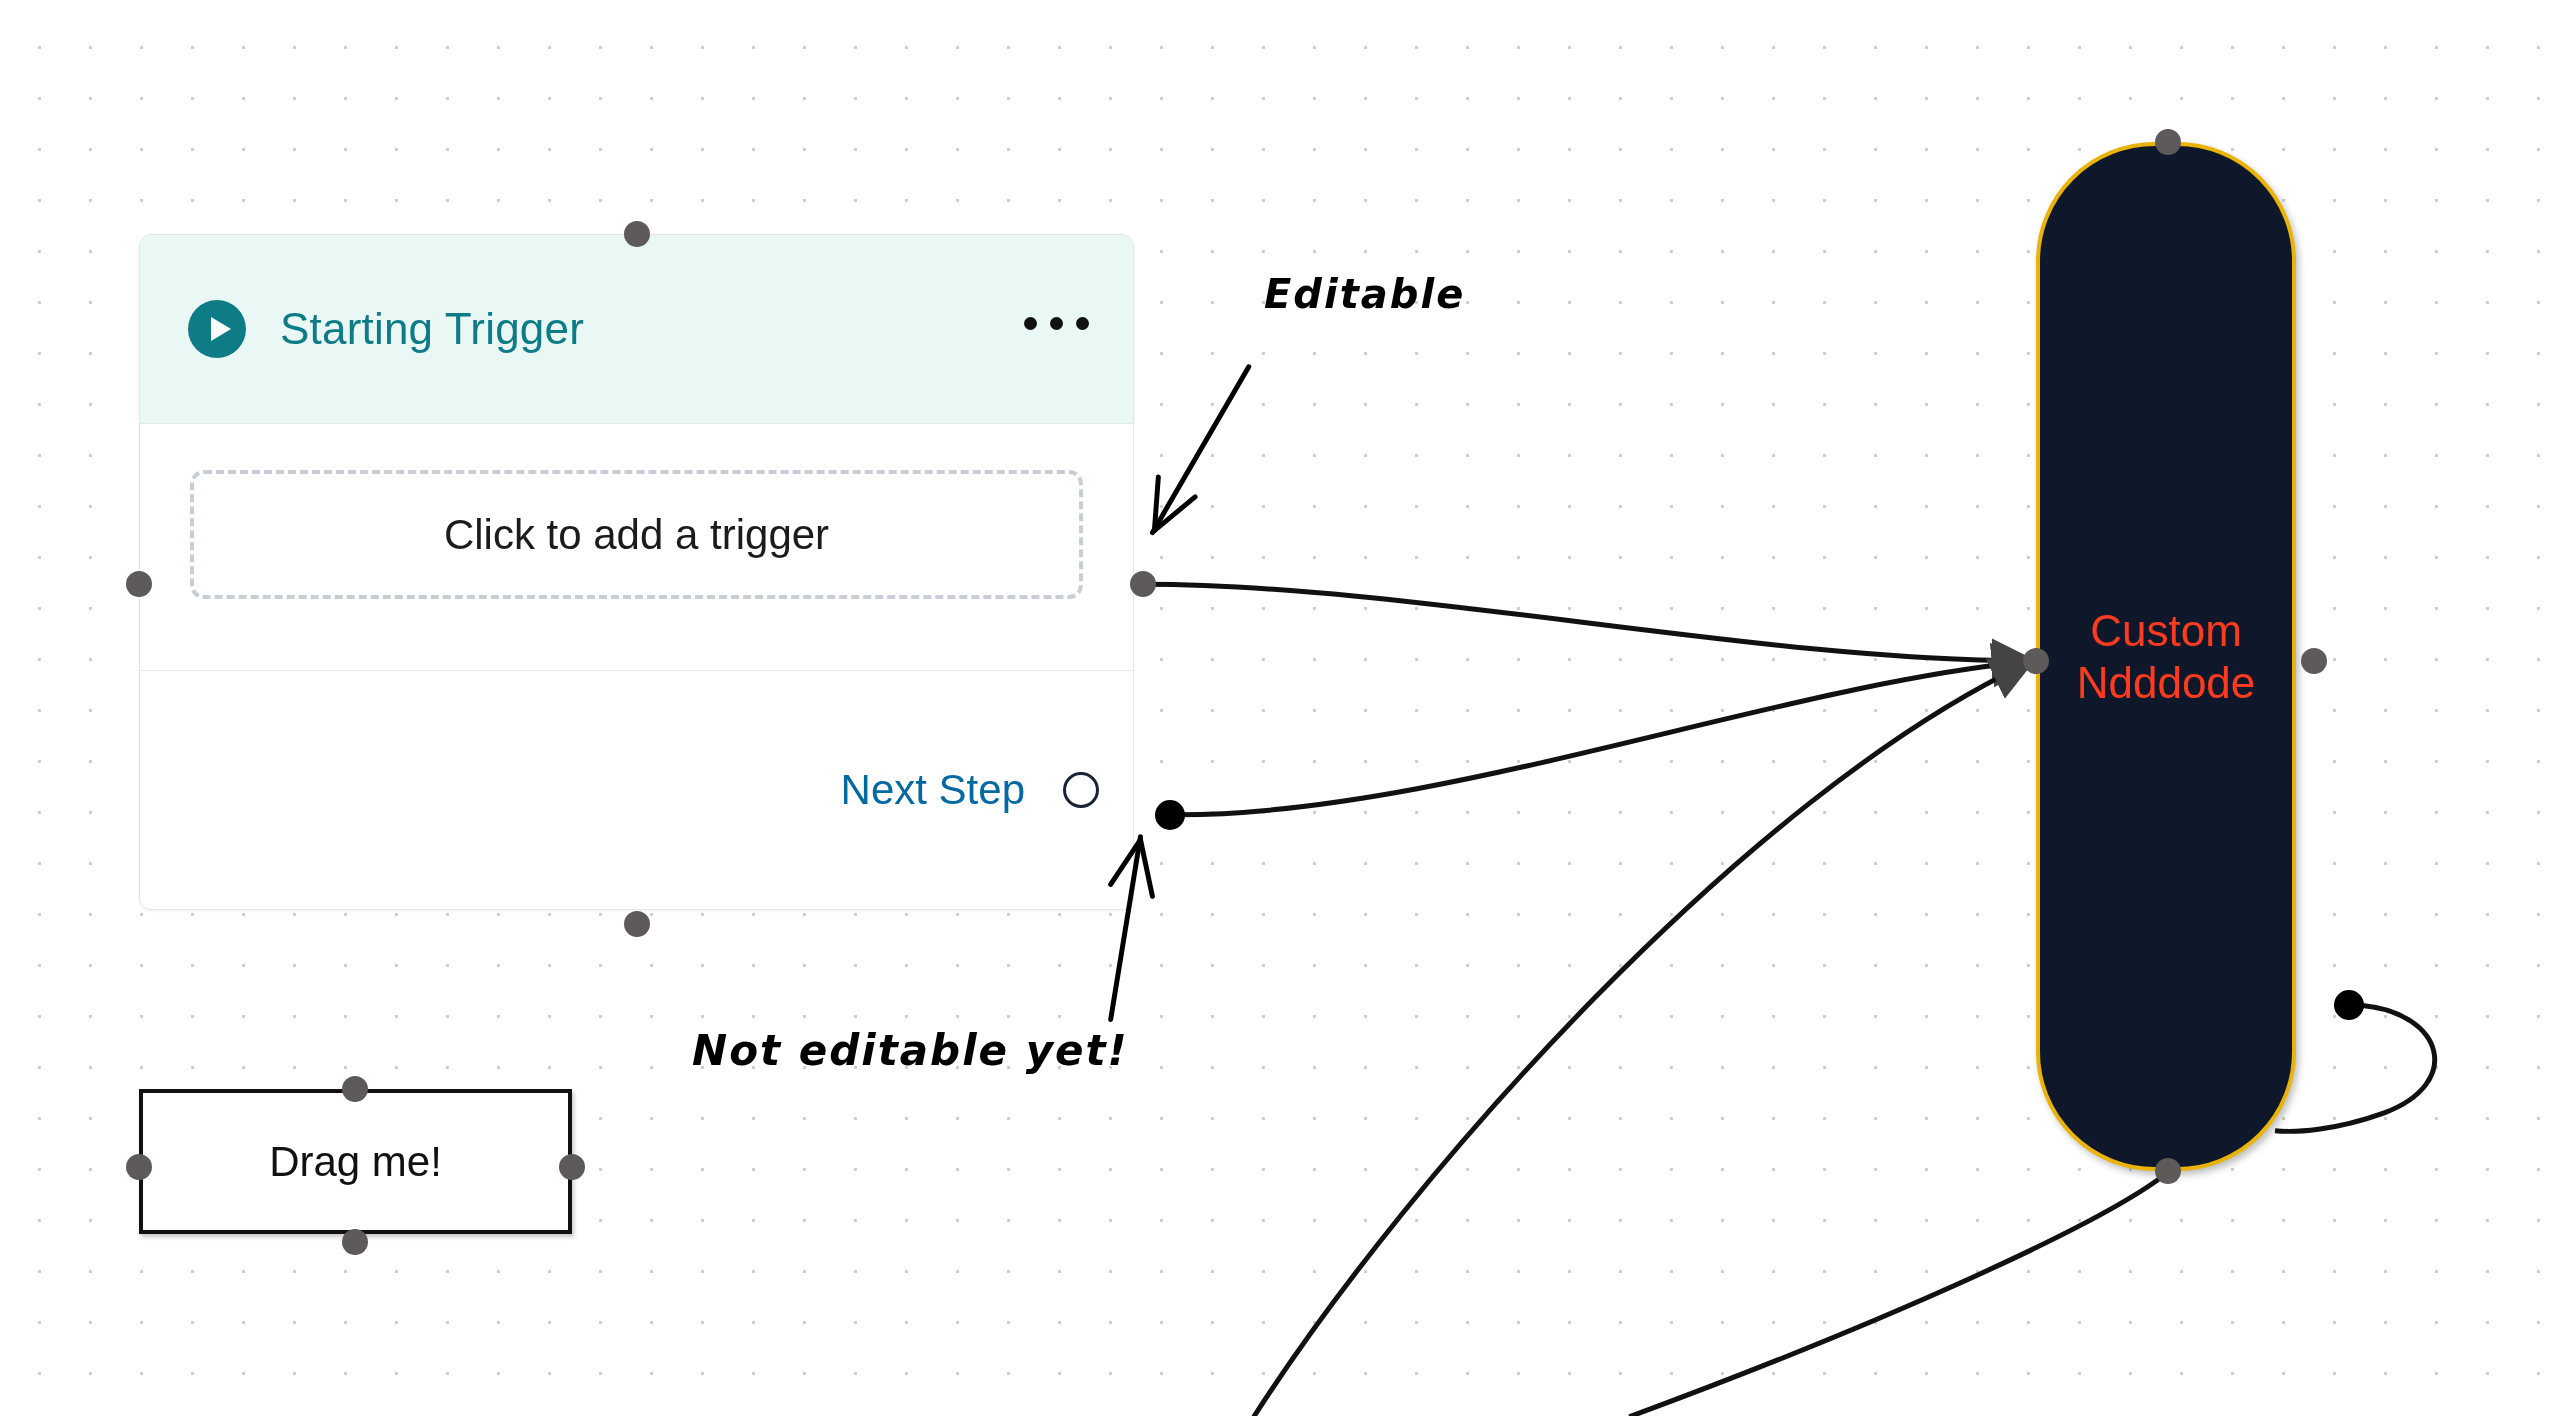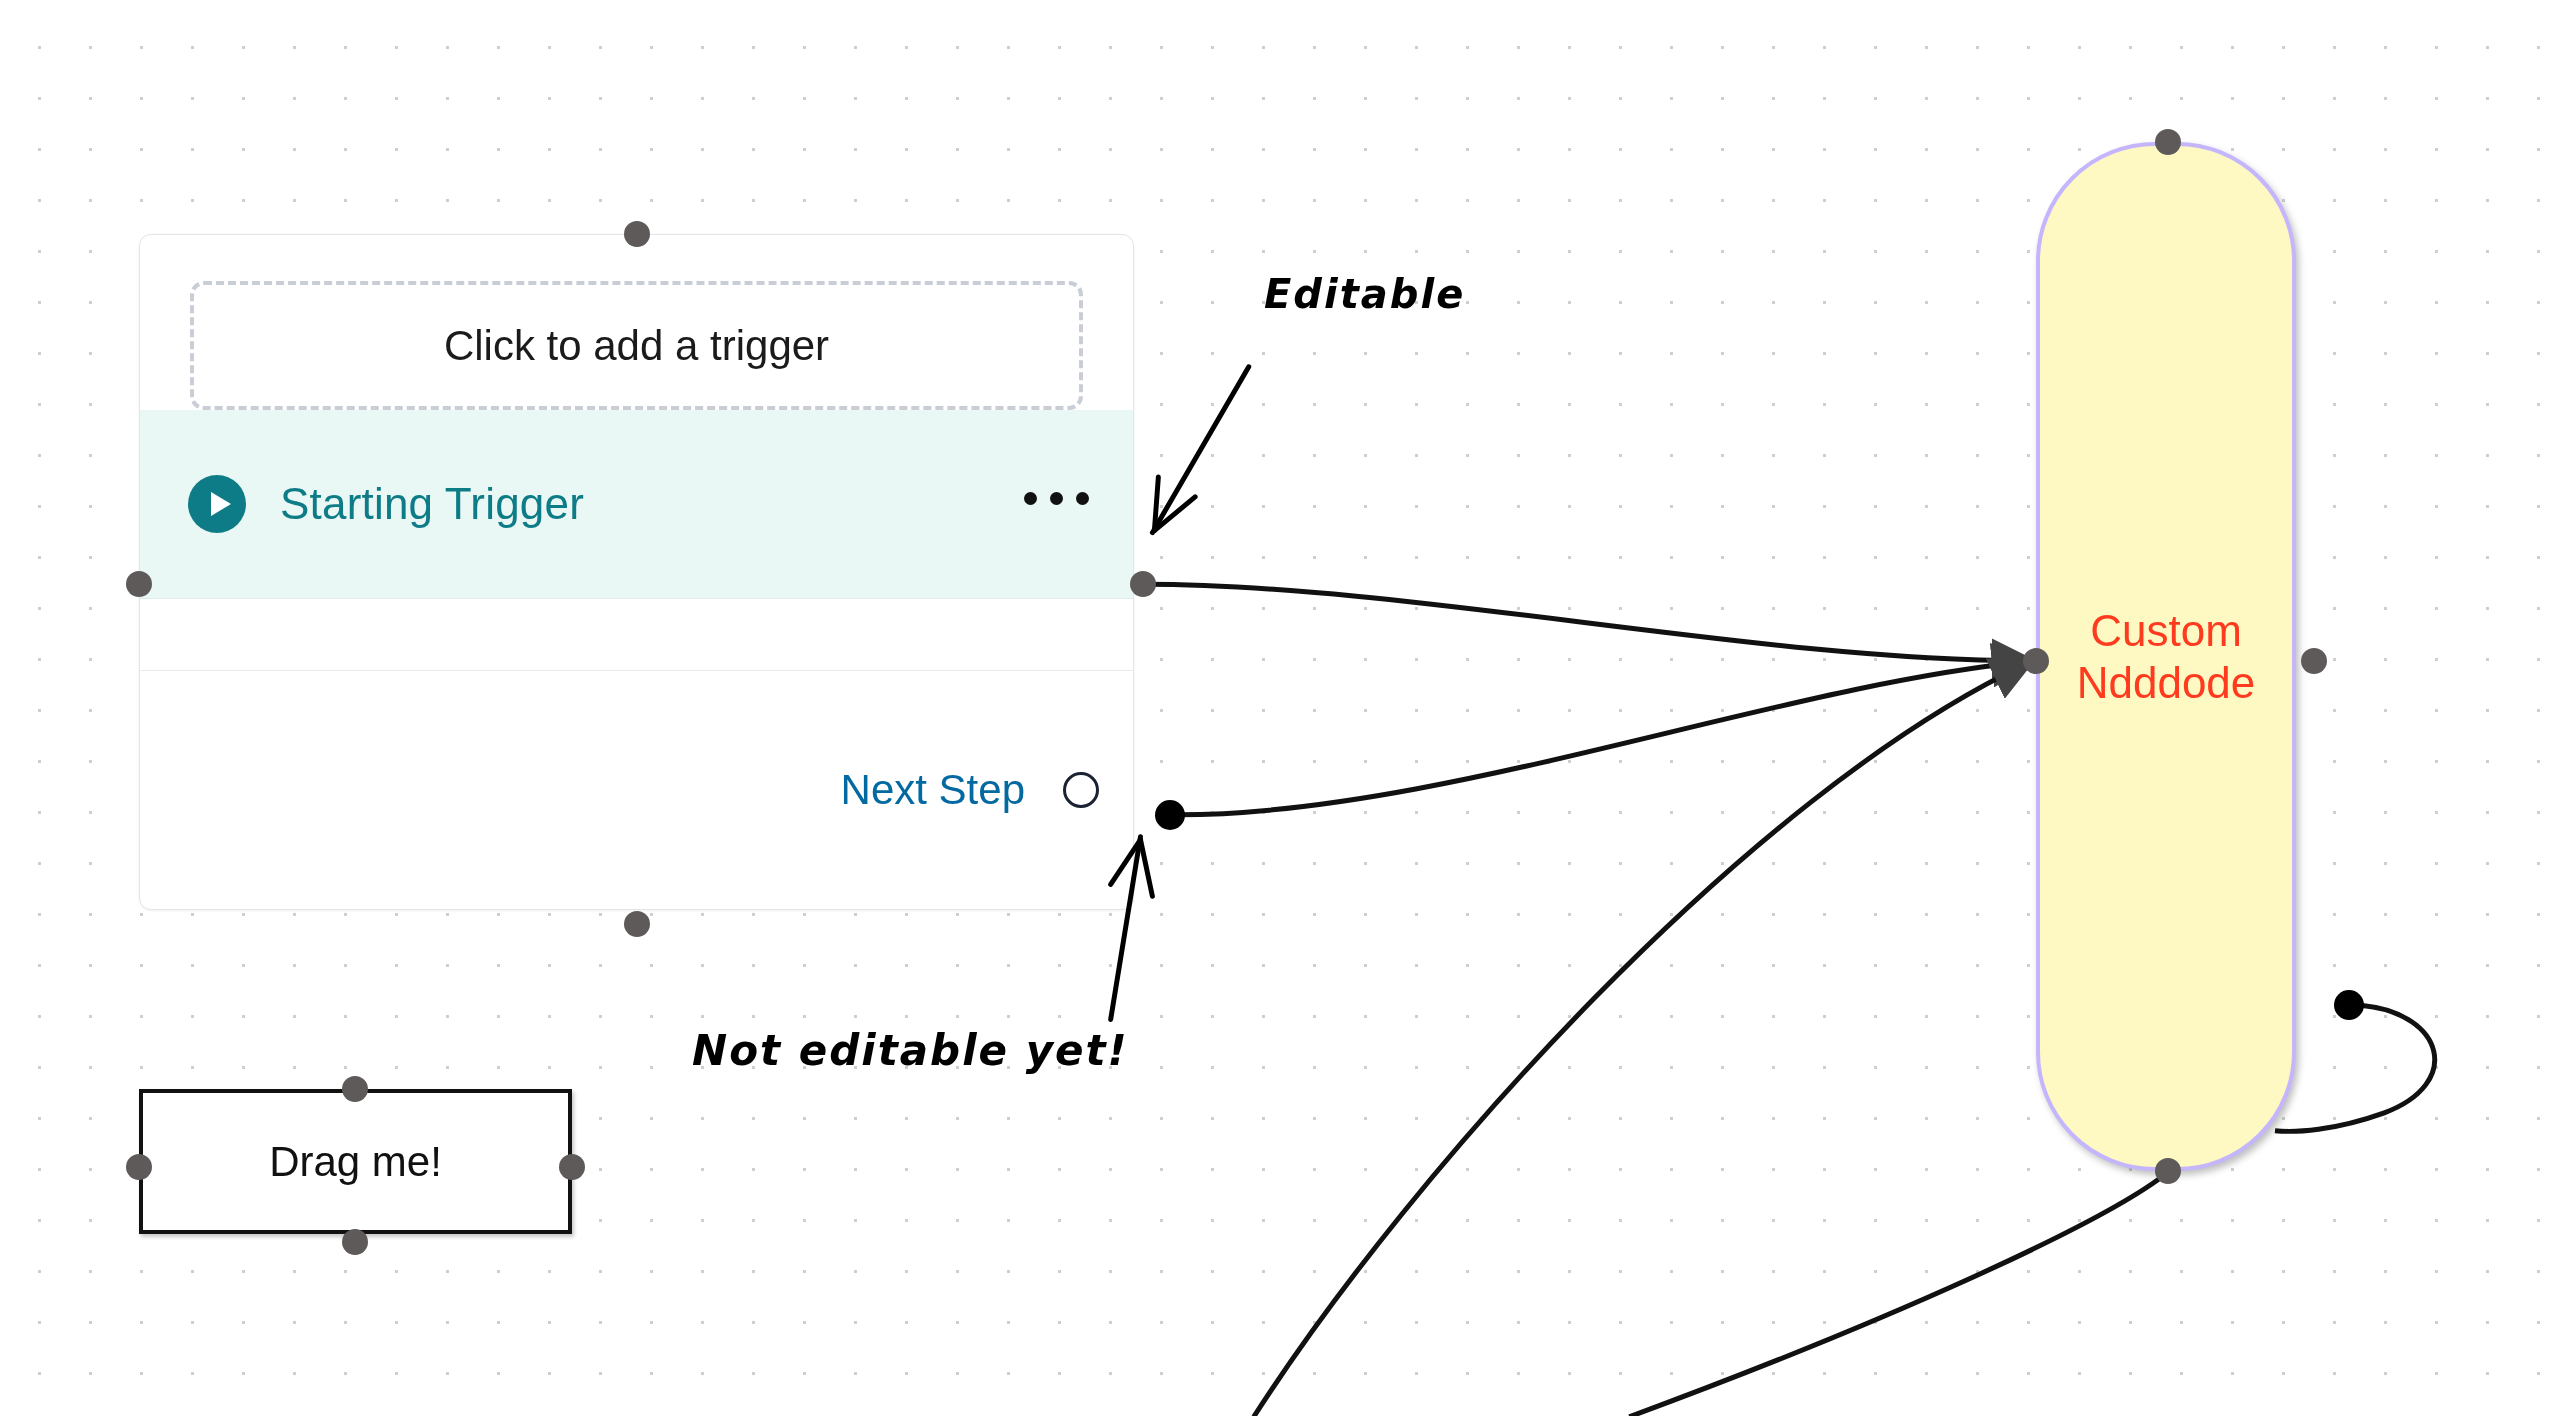--- a/index.html
+++ b/index.html
@@ -76,21 +76,21 @@
     left:139px;top:1089px;width:433px;height:145px;
     background:#fff;border:4px solid #111;
     display:flex;align-items:center;justify-content:center;
     box-shadow:2px 3px 4px rgba(0,0,0,.22);
   }
   #dragme-label{font-size:42px;color:#111;}
 
   
   #custom-node{
     left:2036px;top:142px;width:260px;height:1029px;
-    background:#fef9c3;border:4px solid #c4b5fd;
+    background:#0f172a;border:4px solid #eab308;
     border-radius:119px;
     display:flex;align-items:center;justify-content:center;
     text-align:center;
     box-shadow:3px 4px 7px rgba(0,0,0,.25);
   }
   #custom-node-label{
     color:#ff3b1f;font-size:44px;line-height:1.18;
     padding:0 14px;
   }
 
@@ -127,41 +127,41 @@
   <path d="M1186,820 C1450,820 1790,690 2040,666" fill="none" stroke="#111" stroke-width="5" marker-end="url(#arrowhead)"></path>
 
   <path d="M1262,1426 C1420,1180 1760,800 2040,668" fill="none" stroke="#111" stroke-width="5" marker-end="url(#arrowhead)"></path>
 
   <path d="M2182,1180 C2120,1230 1900,1330 1640,1426" fill="none" stroke="#111" stroke-width="5"></path>
 
   <path d="M2378,1012 C2460,1020 2480,1090 2400,1120 C2350,1138 2310,1140 2290,1138" fill="none" stroke="#111" stroke-width="5"></path>
 </svg>
 
 <div class="node" id="trigger-node">
-  <div id="trigger-body">
-    <div id="add-trigger-box">
-      <span>Click to add a trigger</span>
-    </div>
-  </div>
-
   <div id="trigger-header">
     <span class="play-icon">
       <svg width="62" height="62" viewBox="0 0 62 62">
         <circle cx="31" cy="31" r="29" fill="#0e7c86"></circle>
         <path d="M25,19 L45,31 L25,43 Z" fill="#ffffff"></path>
       </svg>
     </span>
     <span id="trigger-title">Starting Trigger</span>
     <span id="trigger-menu">
       <i></i>
         <i></i>
         <i></i>
     </span>
   </div>
 
+  <div id="trigger-body">
+    <div id="add-trigger-box">
+      <span>Click to add a trigger</span>
+    </div>
+  </div>
+
   <div id="trigger-divider"></div>
 
   <div id="next-step-row">
     <span id="next-step-label">Next Step</span>
     <span id="next-step-port"></span>
   </div>
 </div>
 
 <div class="node" id="dragme-node">
   <span id="dragme-label">Drag me!</span>

